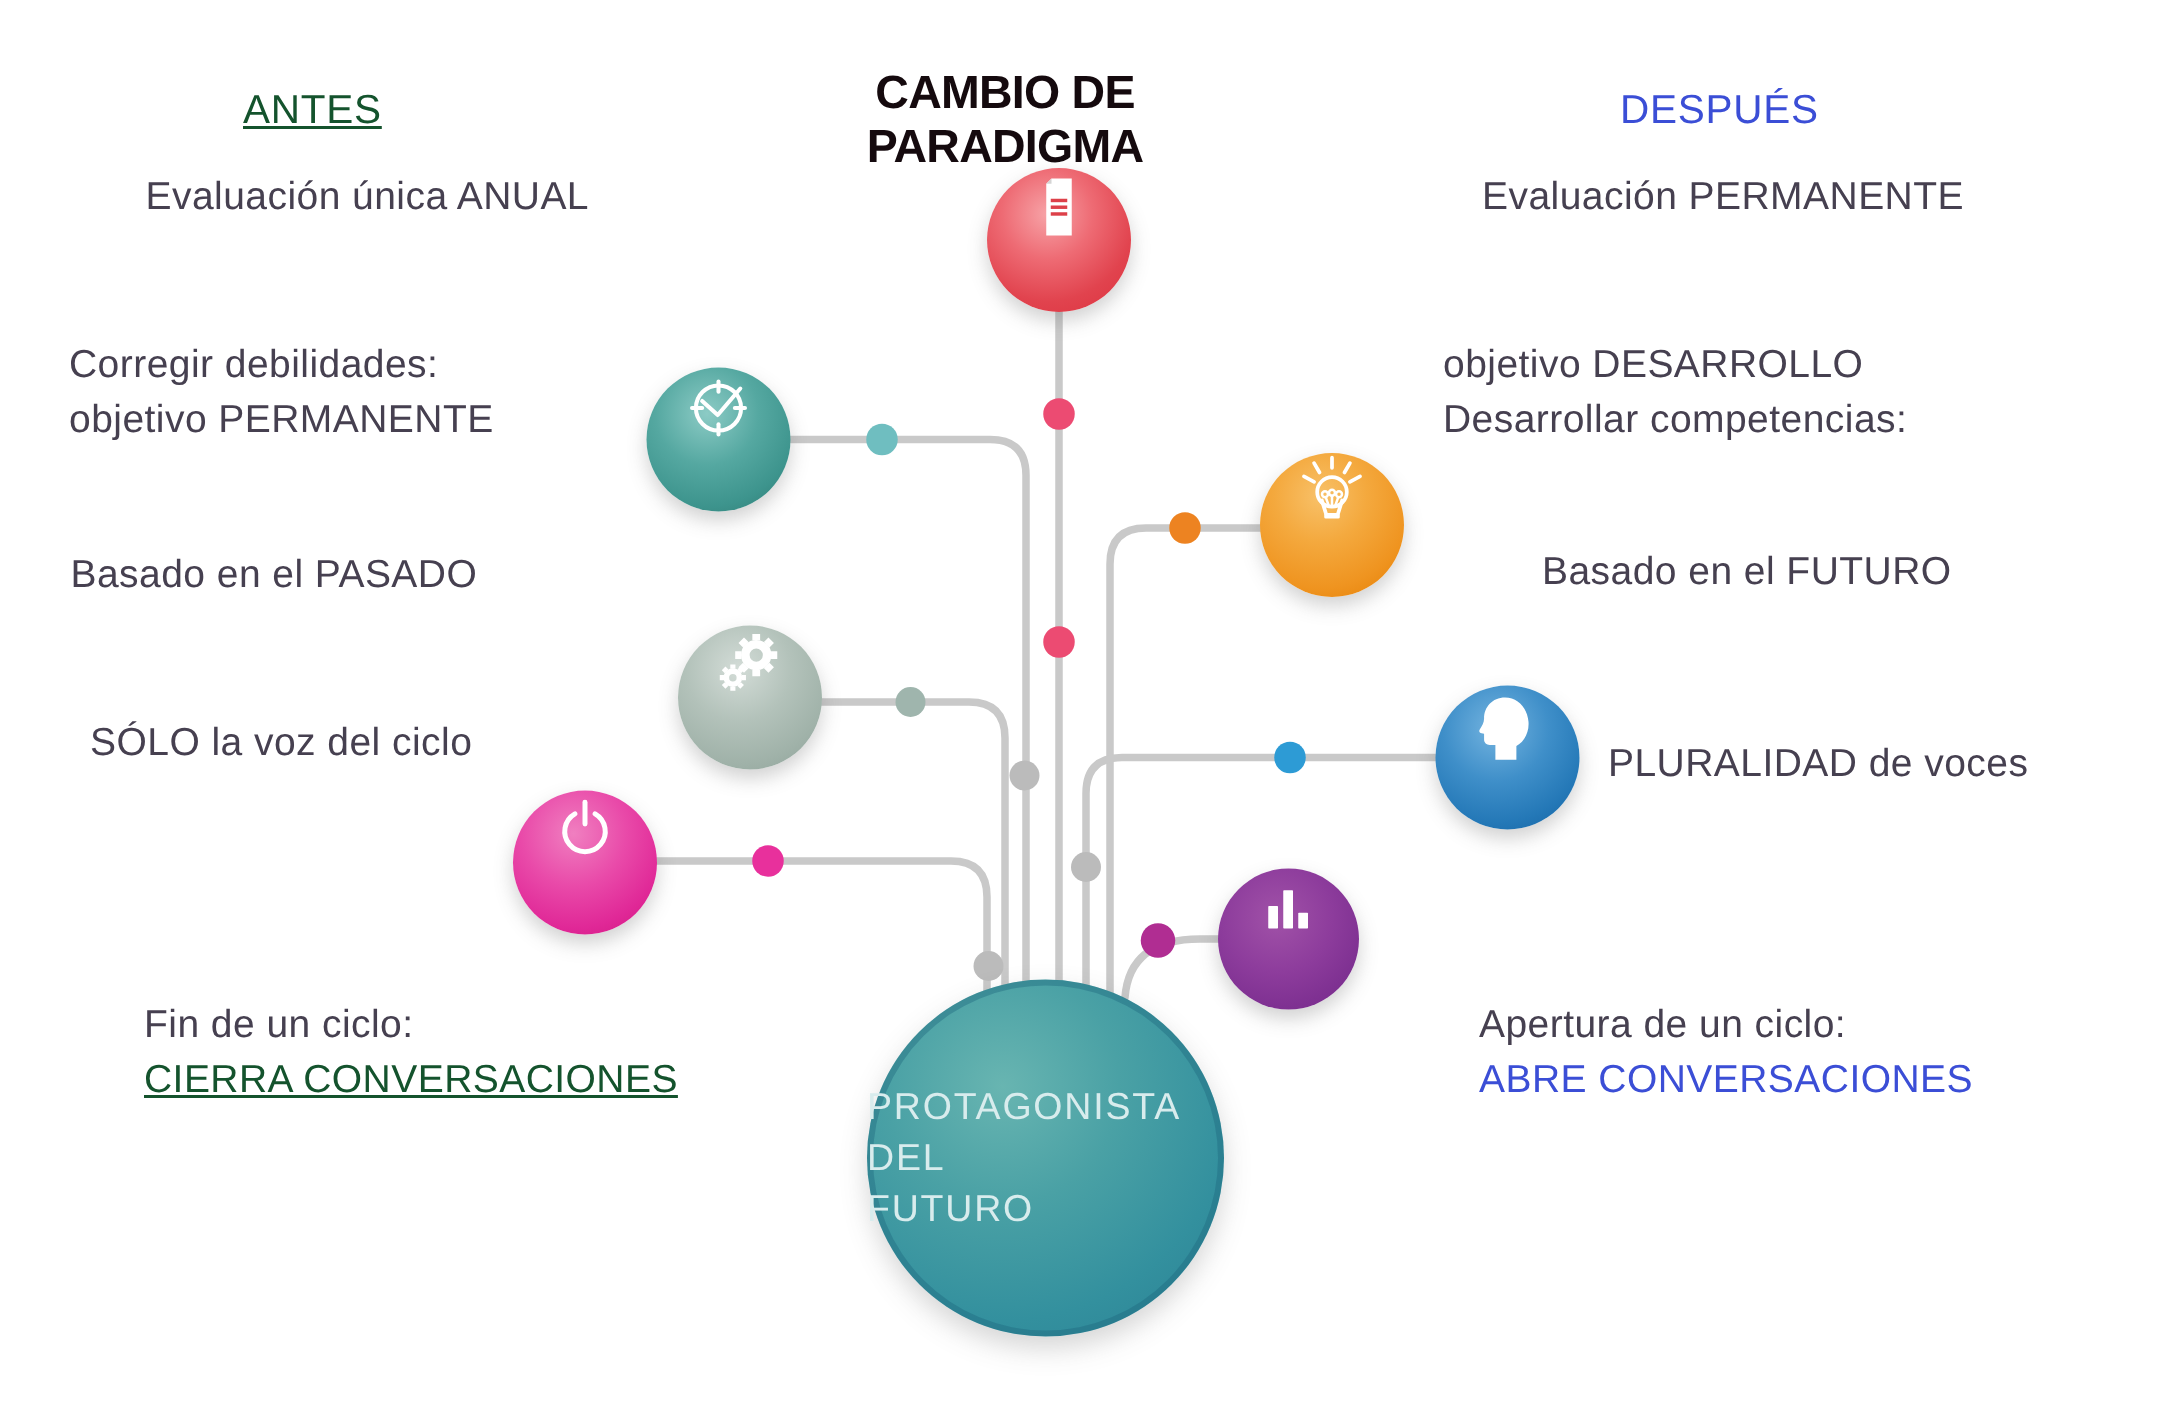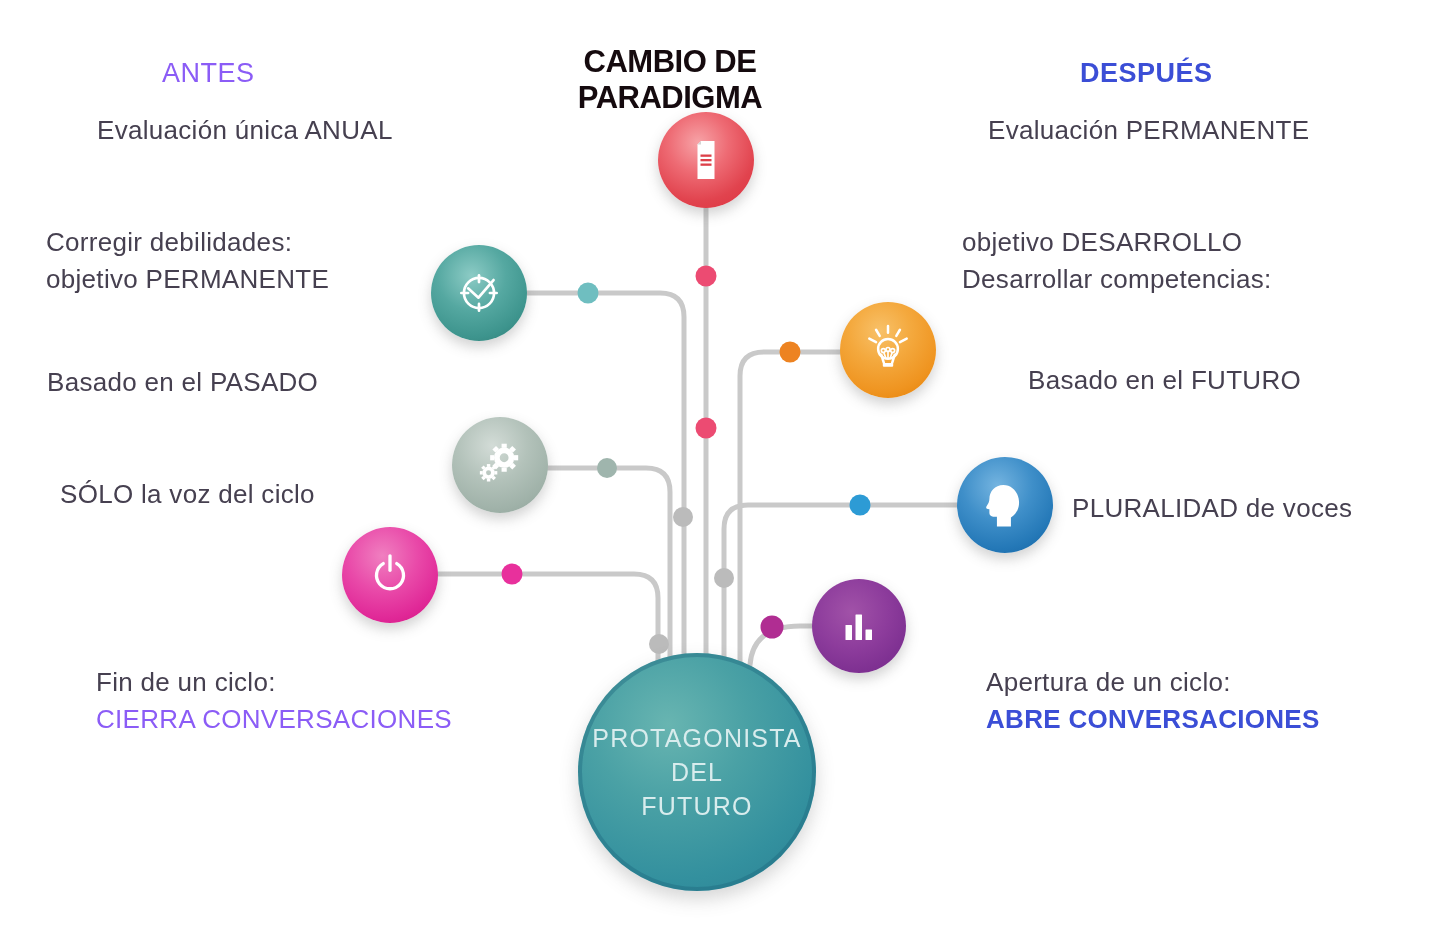--- a/index.html
+++ b/index.html
@@ -4,29 +4,29 @@
 <style>
   html,body { margin:0; padding:0; background:#ffffff; }
   #canvas {
     position:relative; width:1452px; height:936px; background:#ffffff;
     font-family:"Liberation Sans", sans-serif; overflow:hidden;
   }
   #connectors { position:absolute; left:0; top:0; }
 
   .txt { position:absolute; font-size:26px; line-height:37px; color:#464050; letter-spacing:0.3px; white-space:nowrap; }
   .col-head { font-size:27px; letter-spacing:0.5px; }
-  .magenta { color:#8b5cf6; }
-  .blue { color:#3B4ED6;font-weight:bold; }
+  .magenta { color:#14532d;text-decoration:underline; }
+  .blue { color:#3B4ED6; }
   .title {
     position:absolute; left:500px; top:44px; width:340px; text-align:center;
     font-size:31px; font-weight:bold; color:#150a0e; letter-spacing:-0.5px;
   }
 
   .node {
-    position:absolute; border-radius:50%; display:flex; align-items:center; justify-content:center;
+    position:absolute; border-radius:50%; display:flex; align-items:flex-start; justify-content:center;
     box-shadow:0 6px 13px rgba(90,90,90,0.28);
   }
   .node svg { display:block; }
   .node-red    { left:658px; top:112px; width:96px; height:96px;
     background:radial-gradient(circle at 42% 32%, #f7a3a7 0%, #ee6b74 35%, #e1434e 68%, #de3945 86%, #f0959b 100%); }
   .node-teal   { left:431px; top:245px; width:96px; height:96px;
     background:radial-gradient(circle at 42% 32%, #8ccbc5 0%, #55a8a1 40%, #3d948d 72%, #35837c 88%, #6db3ad 100%); }
   .node-orange { left:840px; top:302px; width:96px; height:96px;
     background:radial-gradient(circle at 42% 30%, #f8c169 0%, #f4a93e 35%, #ef9420 70%, #e8860e 88%, #f4b255 100%); }
   .node-sage   { left:452px; top:417px; width:96px; height:96px;

